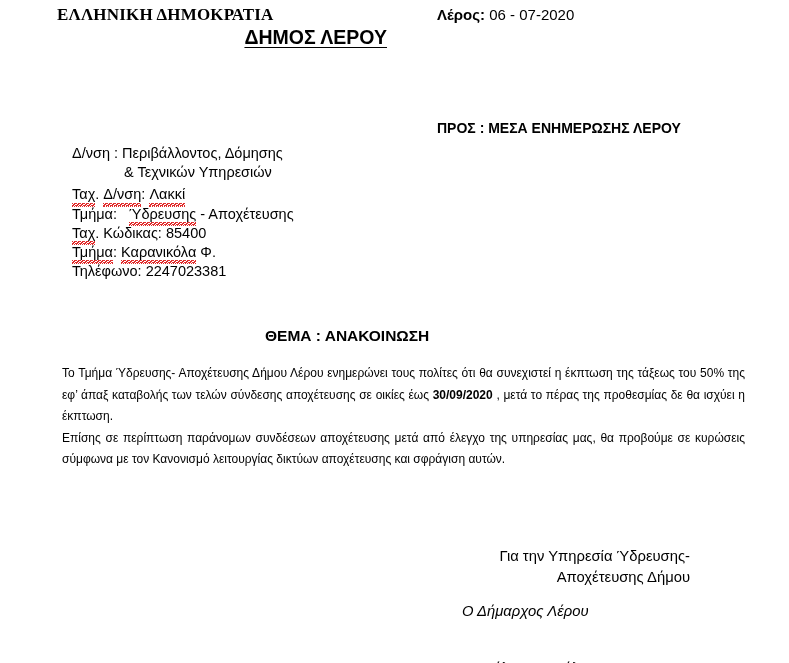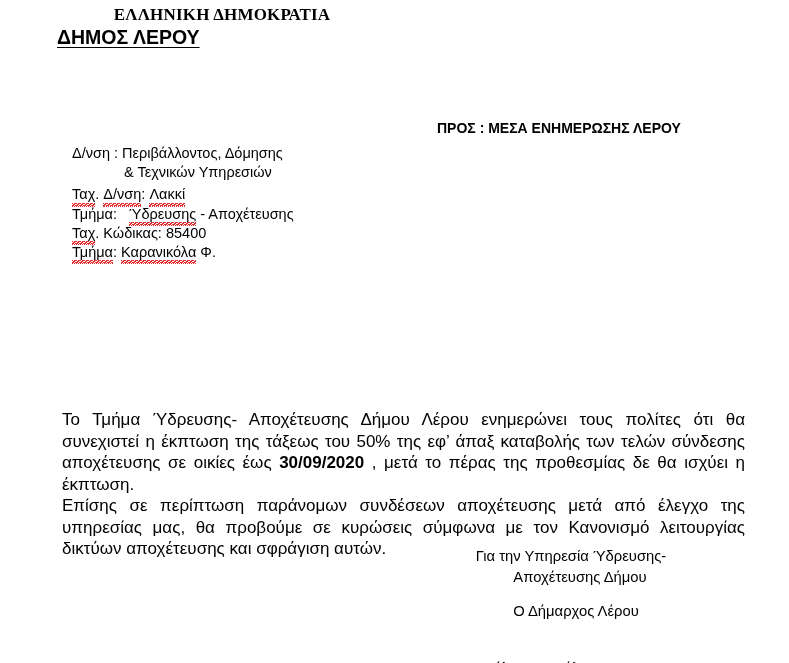--- a/index.html
+++ b/index.html
@@ -31,37 +31,37 @@
     top: 4px;
     width: 330px;
   }
   .lh-line1 {
     font-family: "Liberation Serif", serif;
     font-weight: bold;
     font-size: 17px;
     letter-spacing: 0.2px;
     line-height: 21px;
     white-space: nowrap;
-    text-align: center;
   }
   .lh-line2 {
     font-family: "Liberation Sans", sans-serif;
     font-weight: bold;
     font-size: 19.5px;
     line-height: 24px;
     white-space: nowrap;
   }
   .lh-line3 {
     font-family: "Liberation Sans", sans-serif;
     font-weight: bold;
     font-size: 19.5px;
     line-height: 24px;
     white-space: nowrap;
     text-decoration: underline;
     text-underline-offset: 3px;
+    text-align: right;
   }
 
   .datestamp {
     position: absolute;
     left: 437px;
     top: 5px;
     font-size: 15px;
     line-height: 19px;
     white-space: nowrap;
   }
@@ -136,25 +136,24 @@
     line-height: 20px;
     white-space: nowrap;
   }
 
   
   .body-text {
     position: absolute;
     left: 62px;
     top: 363px;
     width: 683px;
-    font-size: 17px;
+    font-size: 12px;
     line-height: 21.5px;
     text-align: justify;
     text-justify: inter-word;
-    margin-top: 46px;
   }
   .body-text p {
     margin: 0;
   }
   .body-text p.para2 {
     margin-top: 0px;
   }
   .body-text b {
     font-weight: bold;
   }
@@ -163,52 +162,57 @@
   .signature {
     position: absolute;
     left: 440px;
     top: 546px;
     width: 250px;
     font-size: 14.8px;
     line-height: 21px;
     text-align: center;
   }
   .signature .sig-l1 {
-    text-align: center;
+    text-align: right;
     padding-left: 12px;
     white-space: nowrap;
   }
   .signature .sig-l2 {
-    text-align: center;
+    text-align: right;
     padding-left: 30px;
     white-space: nowrap;
   }
   .signature .sig-l3 {
     margin-top: 13px;
-    text-align: center;
+    text-align: left;
     padding-left: 22px;
     white-space: nowrap;
+    font-style: italic;
   }
   .signature .sig-name {
     margin-top: 36px;
     text-align: left;
     padding-left: 44px;
     white-space: nowrap;
   }
 </style>
 </head>
 <body>
 
 <div class="page">
 
   <div class="letterhead">
     <div class="lh-line1">ΕΛΛΗΝΙΚΗ ΔΗΜΟΚΡΑΤΙΑ</div>
     <div class="lh-line3">ΔΗΜΟΣ ΛΕΡΟΥ</div>
   </div>
 
+  <div class="datestamp">
+    <span class="dl">Λέρος:</span>
+    <span class="dv">06 - 07-2020</span>
+  </div>
 
   <div class="recipient">ΠΡΟΣ : ΜΕΣΑ ΕΝΗΜΕΡΩΣΗΣ ΛΕΡΟΥ</div>
 
   <div class="sender">
     <div class="row">
       <span>Δ/νση :</span>
       <span>Περιβάλλοντος, Δόμησης</span>
     </div>
     <div class="row indent">
       <span>&amp; Τεχνικών Υπηρεσιών</span>
@@ -222,22 +226,26 @@
       <span>&nbsp;</span>
       <span class="sq">Ύδρευσης</span>
       <span>- Αποχέτευσης</span>
     </div>
     <div class="row">
       <span class="sq">Ταχ</span><span>. Κώδικας: </span><span>85400</span>
     </div>
     <div class="row">
       <span class="sq">Τμήμα</span><span>: </span><span class="sq">Καρανικόλα</span><span> Φ.</span>
     </div>
-  </div>
-
+    <div class="row">
+      <span>Τηλέφωνο: </span><span>2247023381</span>
+    </div>
+  </div>
+
+  <div class="subject">ΘΕΜΑ :  ΑΝΑΚΟΙΝΩΣΗ</div>
 
   <div class="body-text">
     <p class="para1"><span>Το Τμήμα Ύδρευσης- Αποχέτευσης   Δήμου Λέρου ενημερώνει τους πολίτες   ότι θα συνεχιστεί  η έκπτωση της τάξεως του 50% της εφ’ άπαξ καταβολής των τελών σύνδεσης αποχέτευσης   σε οικίες έως </span><b>30/09/2020</b><span> , μετά το πέρας της προθεσμίας δε θα ισχύει η έκπτωση.</span></p>
     <p class="para2">Επίσης σε περίπτωση παράνομων συνδέσεων   αποχέτευσης   μετά από έλεγχο της υπηρεσίας μας, θα προβούμε σε κυρώσεις σύμφωνα με τον Κανονισμό λειτουργίας δικτύων αποχέτευσης και σφράγιση αυτών.</p>
   </div>
 
   <div class="signature">
     <div class="sig-l1">Για την Υπηρεσία Ύδρευσης-</div>
     <div class="sig-l2">Αποχέτευσης Δήμου</div>
     <div class="sig-l3">Ο Δήμαρχος Λέρου</div>

